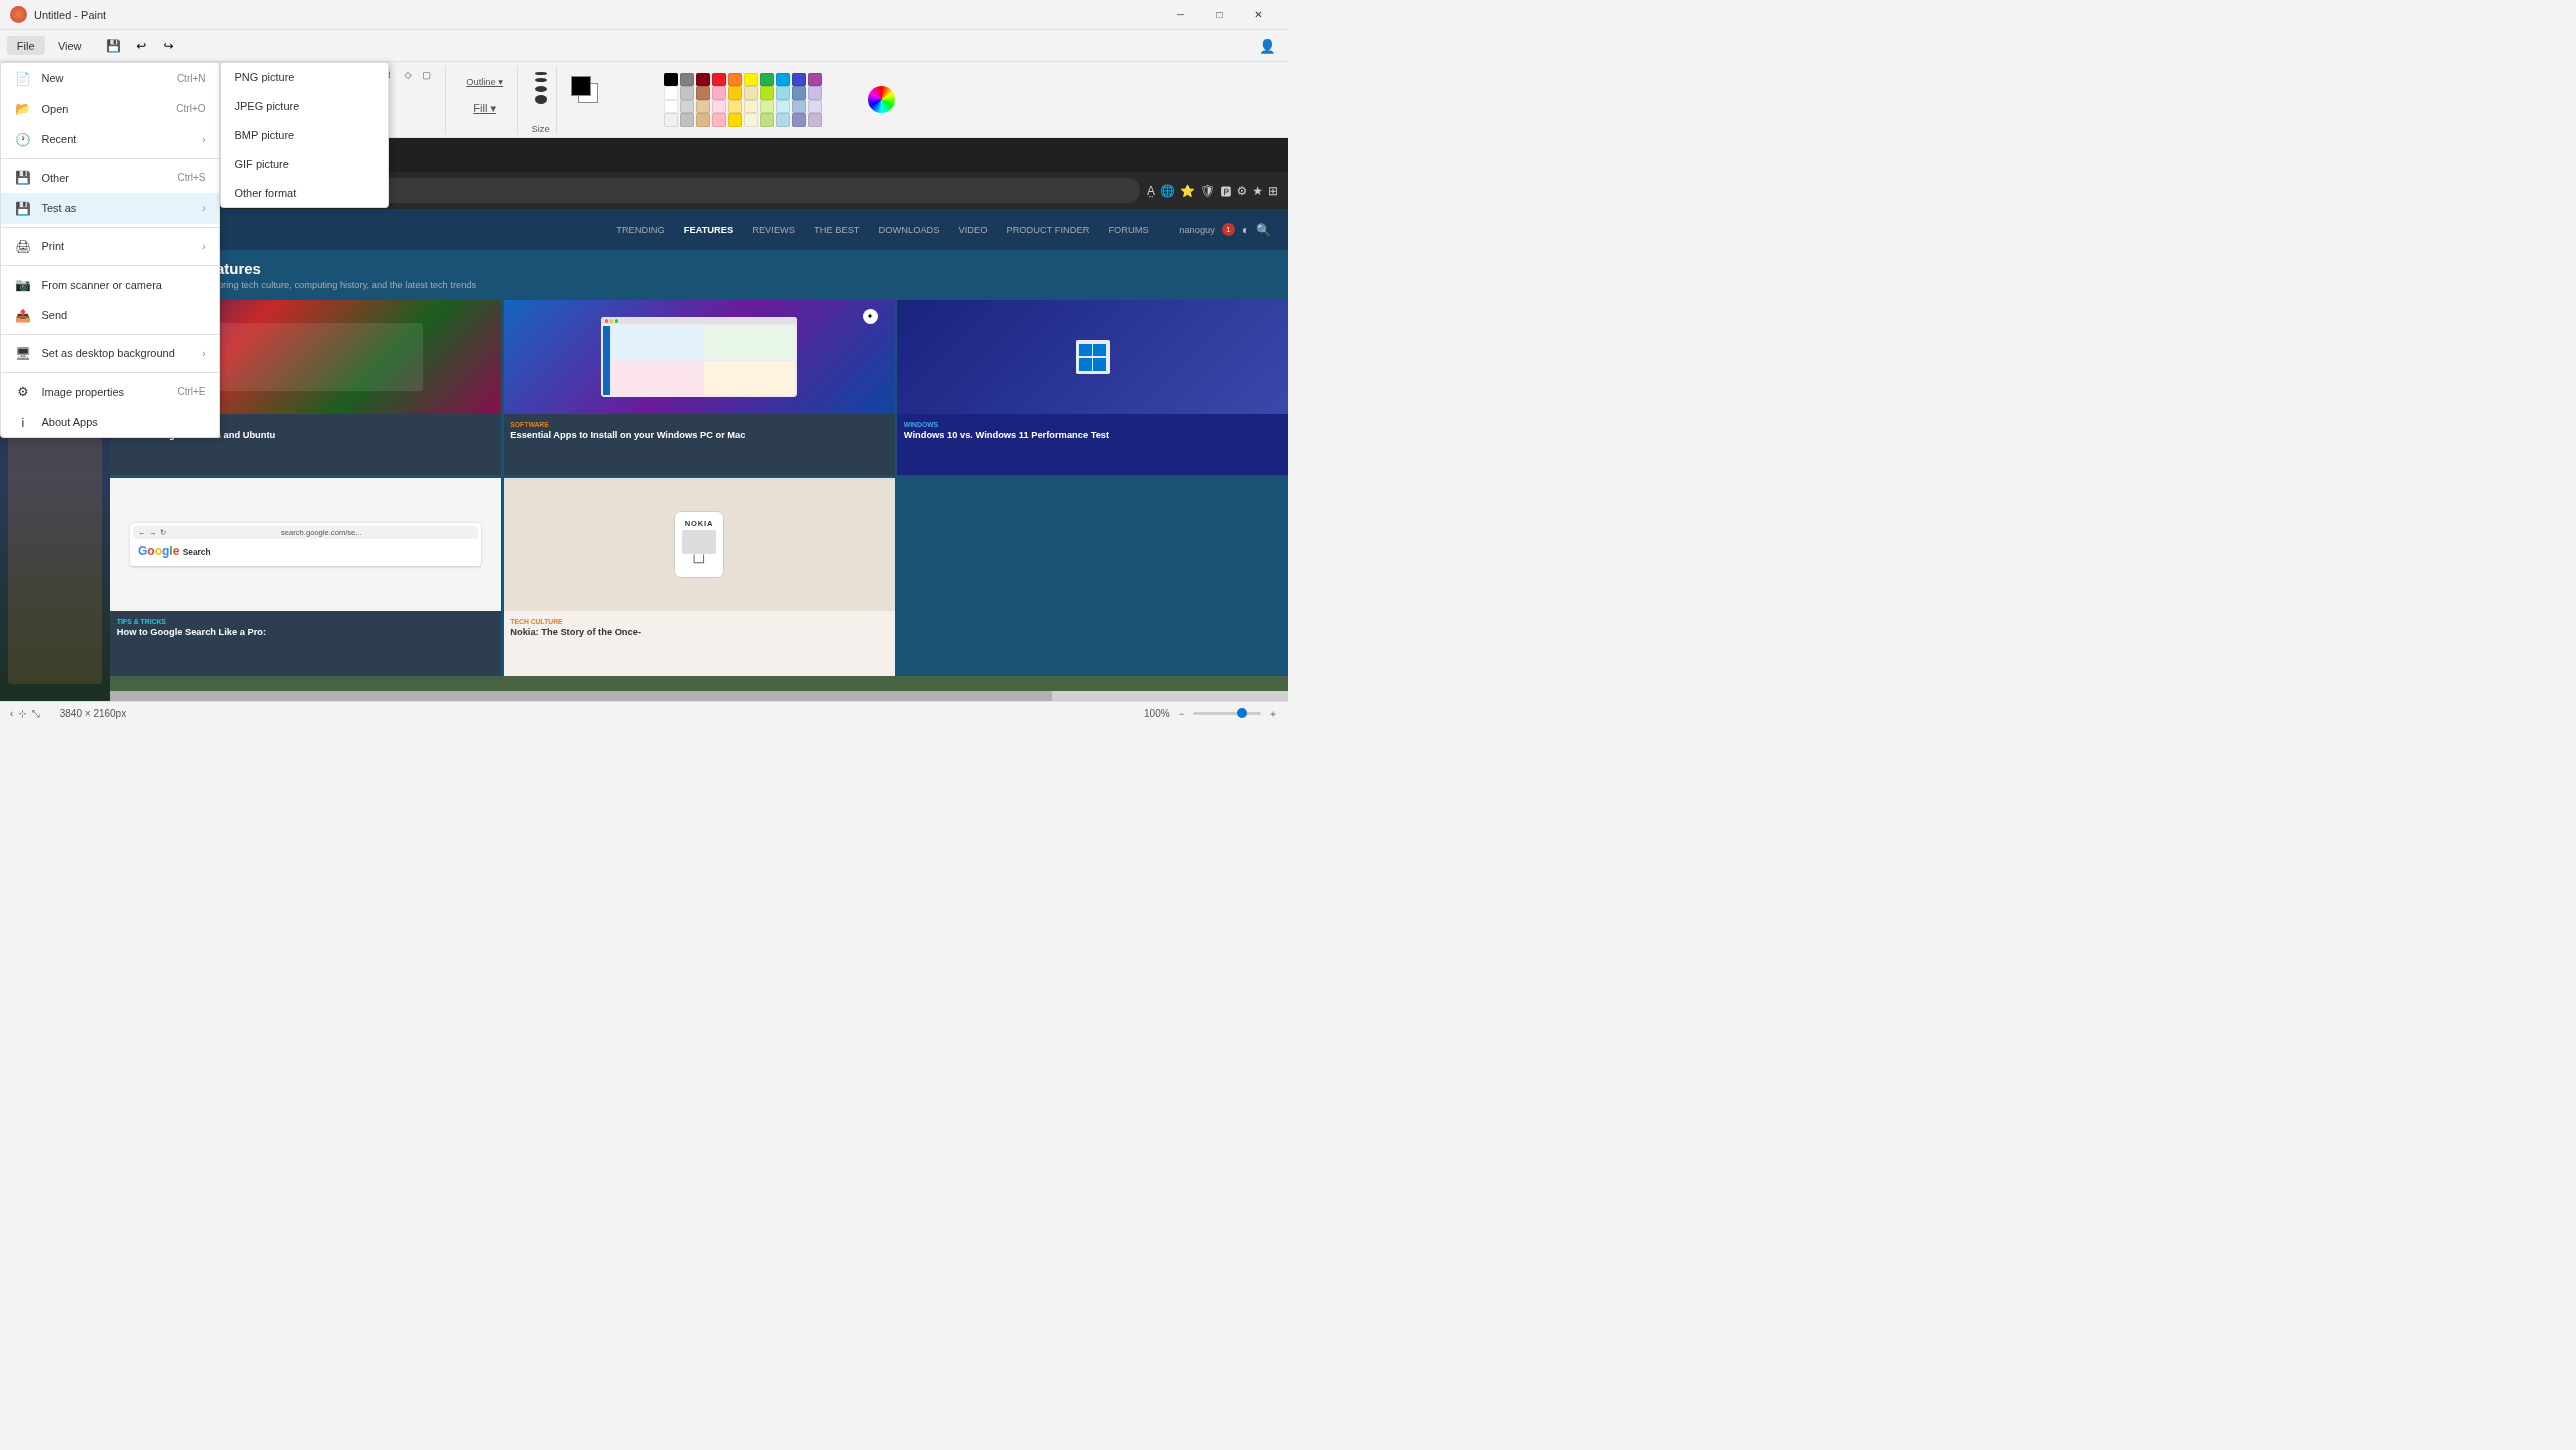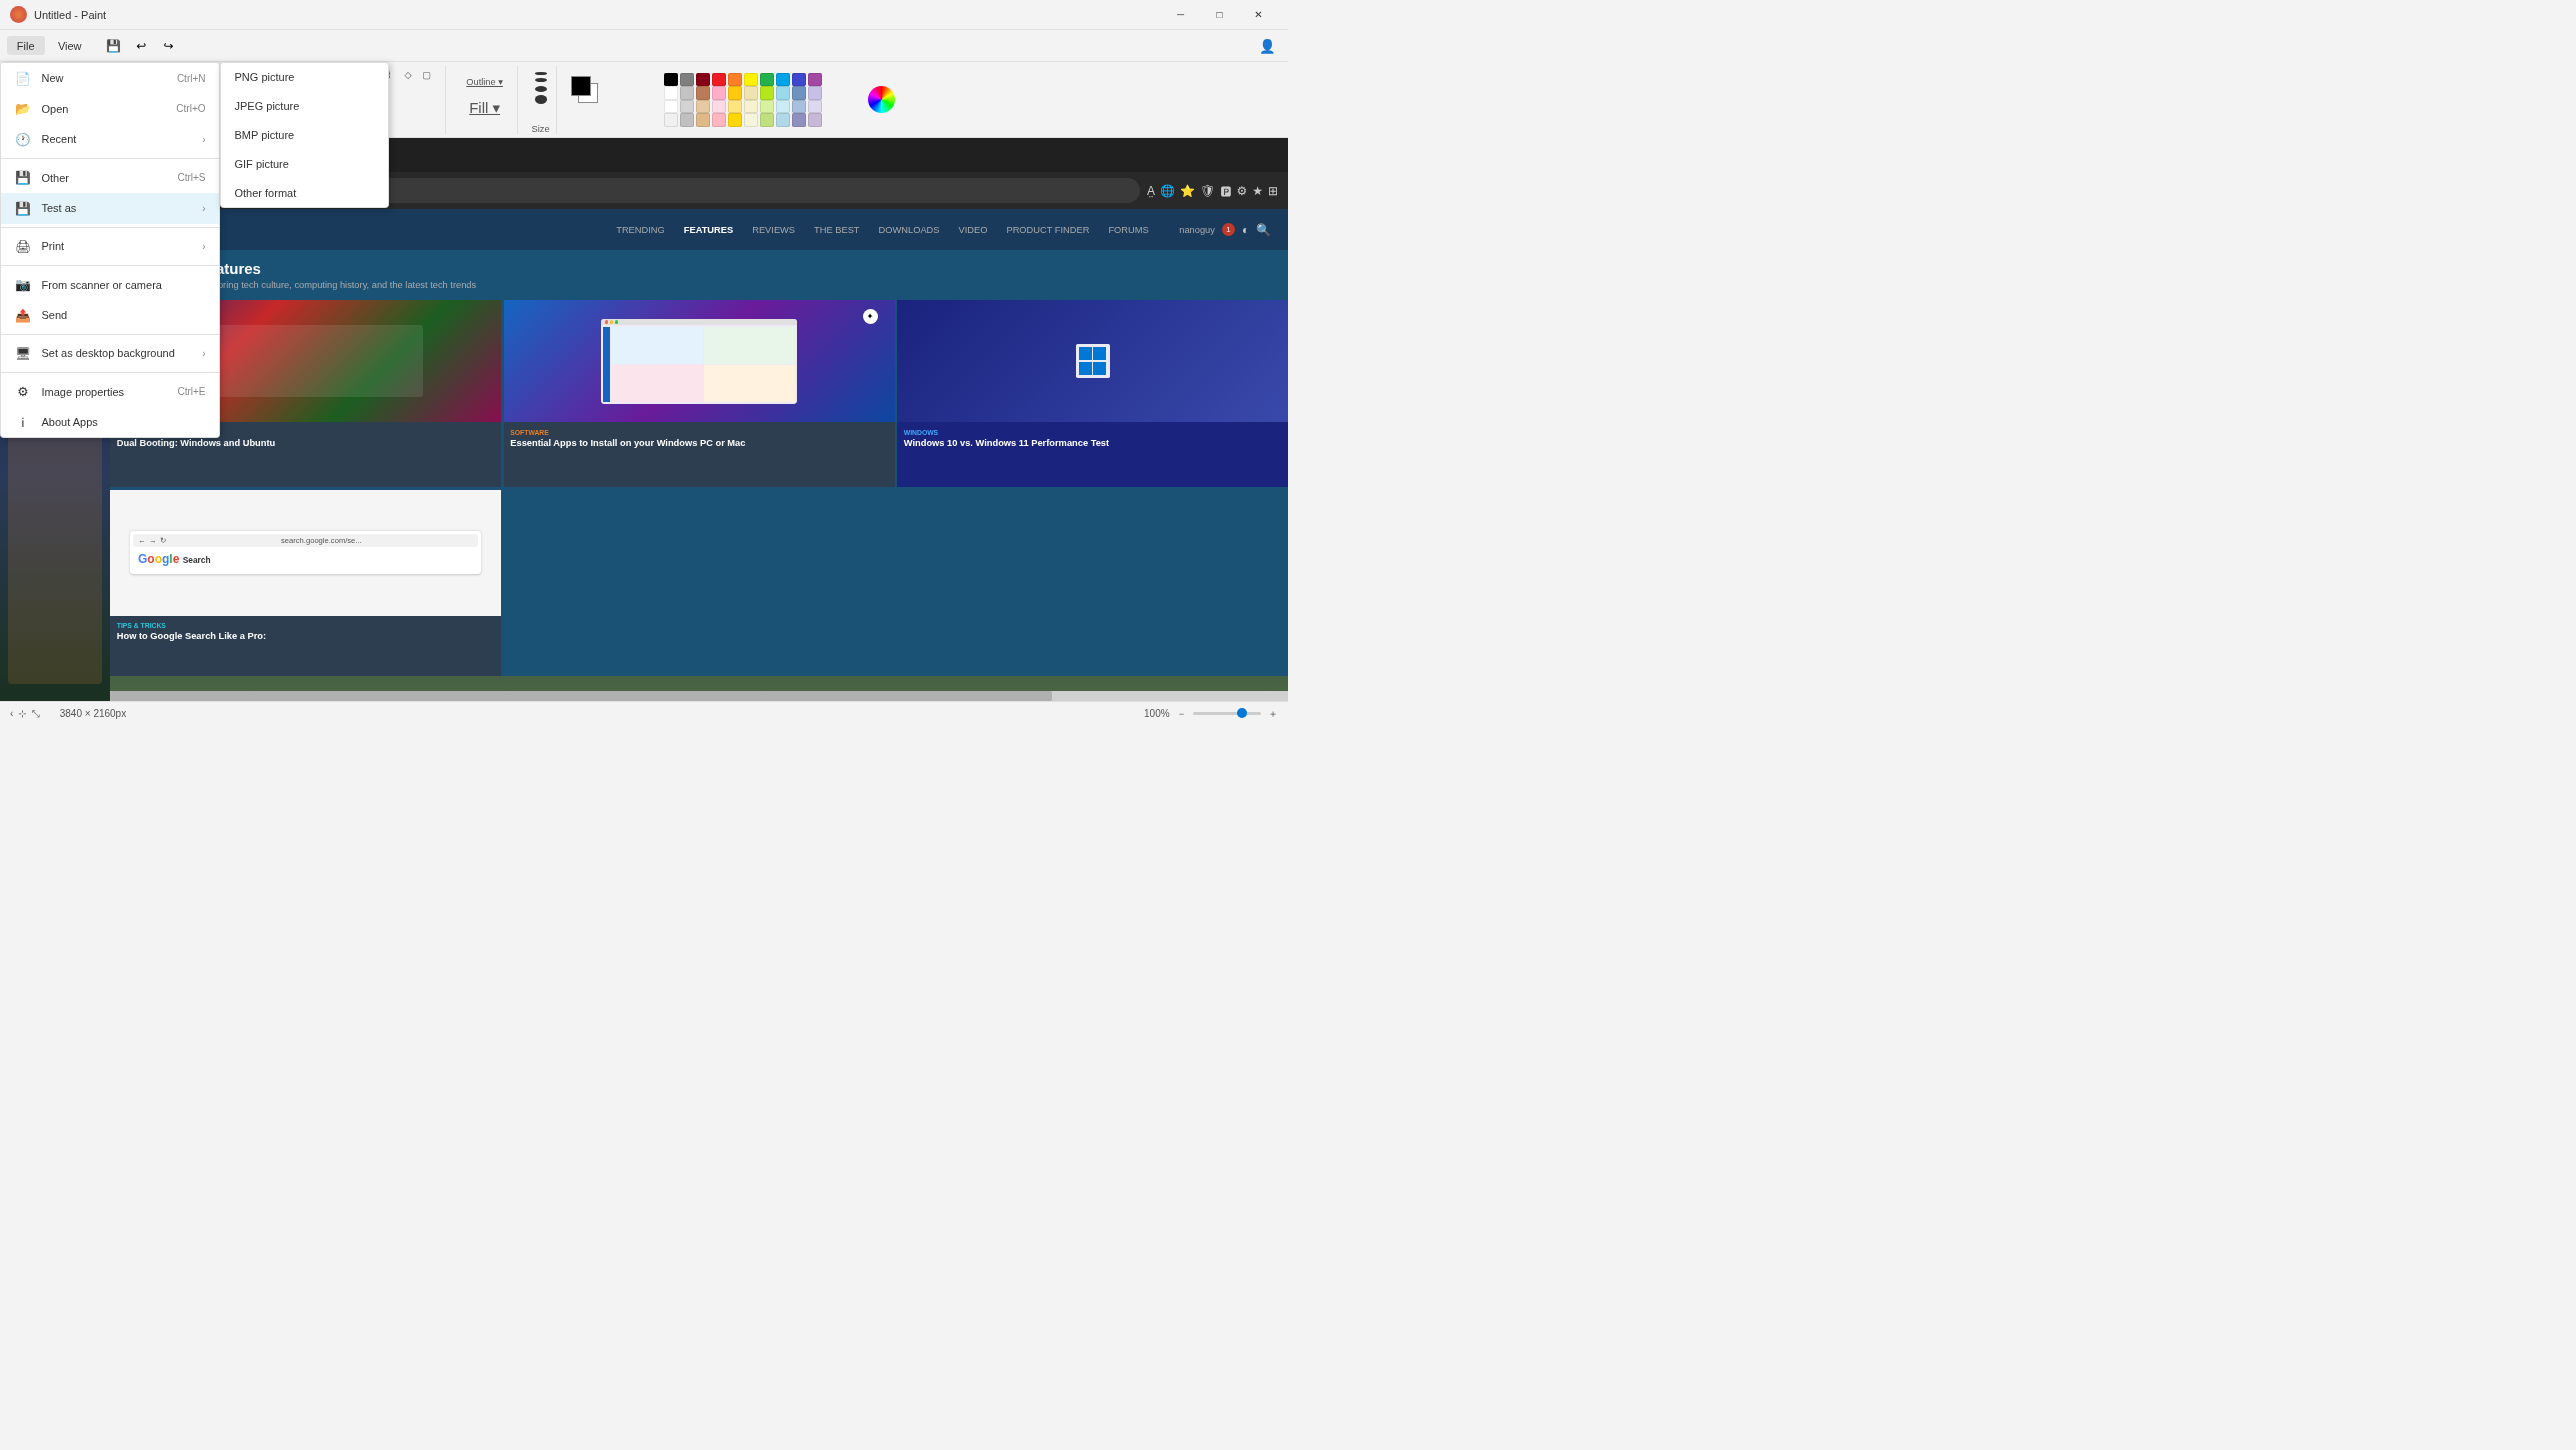--- a/index.html
+++ b/index.html
@@ -176,21 +176,21 @@
       <div class="ribbon-shape">💬</div>
       <div class="ribbon-shape">♡</div>
       <div class="ribbon-shape">+</div>
     </div>
     <span class="ribbon-label">Shapes</span>
   </div>
 
   <div class="ribbon-group">
     <div style="display:flex; flex-direction:column; gap:3.4px; padding:3.4px 0;">
       <div class="ribbon-tool" style="width:51px; font-size:9.3px;">Outline ▾</div>
-      <div class="ribbon-tool" style="width:51px; font-size:15px;">Fill ▾</div>
+      <div class="ribbon-tool" style="width:51px; font-size:11px;">Fill ▾</div>
     </div>
     <span class="ribbon-label"></span>
   </div>
 
   <div class="ribbon-group">
     <div class="ribbon-sizes">
       <div class="size-dot" style="width:12px;height:2.5px;"></div>
       <div class="size-dot" style="width:12px;height:4.2px;"></div>
       <div class="size-dot" style="width:12px;height:6px;"></div>
       <div class="size-dot" style="width:12px;height:8.4px;"></div>
@@ -395,20 +395,33 @@
                   </div>
                 </div>
               </div>
             </div>
             <div style="padding:6.8px;">
               <div style="font-size:6.8px; color:#26c6da; font-weight:bold;">TIPS &amp; TRICKS</div>
               <div style="font-size:9.3px; color:white; font-weight:bold; margin-top:1.7px;">How to Google Search Like a Pro:</div>
             </div>
           </div>
 
+          <div style="background:#f5f0eb; overflow:hidden;">
+            <div style="width:100%;height:65%;background:#e8e0d5; display:flex; align-items:center; justify-content:center;">
+              <div style="background:white; border:1.7px solid #ccc; border-radius:6.8px; padding:6.8px; text-align:center;">
+                <div style="font-size:7.6px; font-weight:bold; color:#333; letter-spacing:0.8px;">NOKIA</div>
+                <div style="width:34px; height:24px; background:#ddd; border-radius:1.7px; margin:1.7px auto;"></div>
+                <div style="font-size:13.5px; color:#666;">└┘</div>
+              </div>
+            </div>
+            <div style="padding:6.8px; background:#f5f0eb;">
+              <div style="font-size:6.8px; color:#e67e22; font-weight:bold;">TECH CULTURE</div>
+              <div style="font-size:9.3px; color:#333; font-weight:bold; margin-top:1.7px;">Nokia: The Story of the Once-</div>
+            </div>
+          </div>
         </div>
       </div>
     </div>
 
     <div style="position:absolute; bottom:0; left:110px; right:0; height:10px; background:#d0d0d0;">
       <div style="width:80%; height:100%; background:#b0b0b0; border-radius:1.7px;"></div>
     </div>
   </div>
 </div>
 

